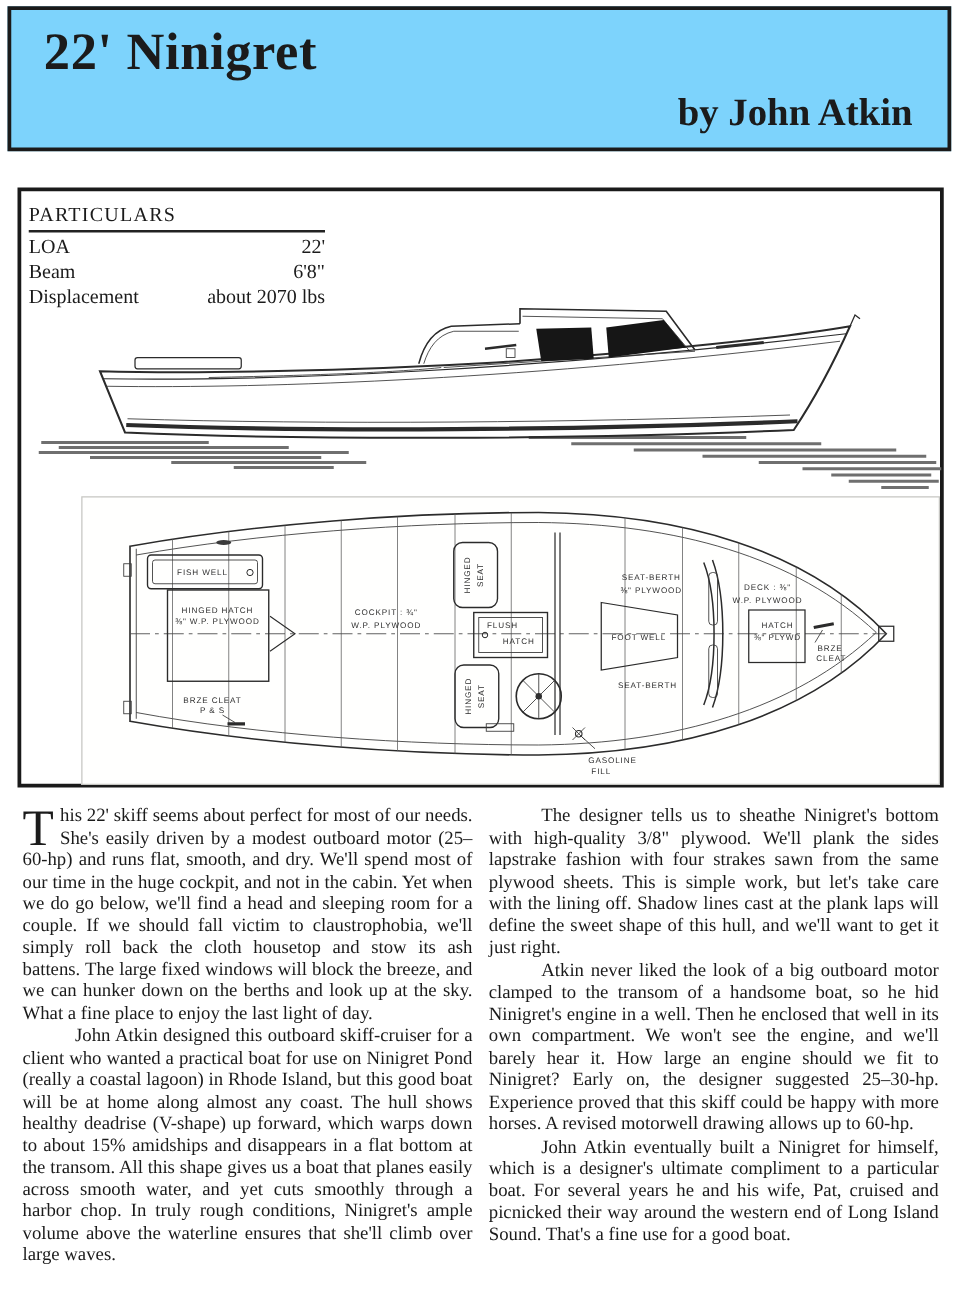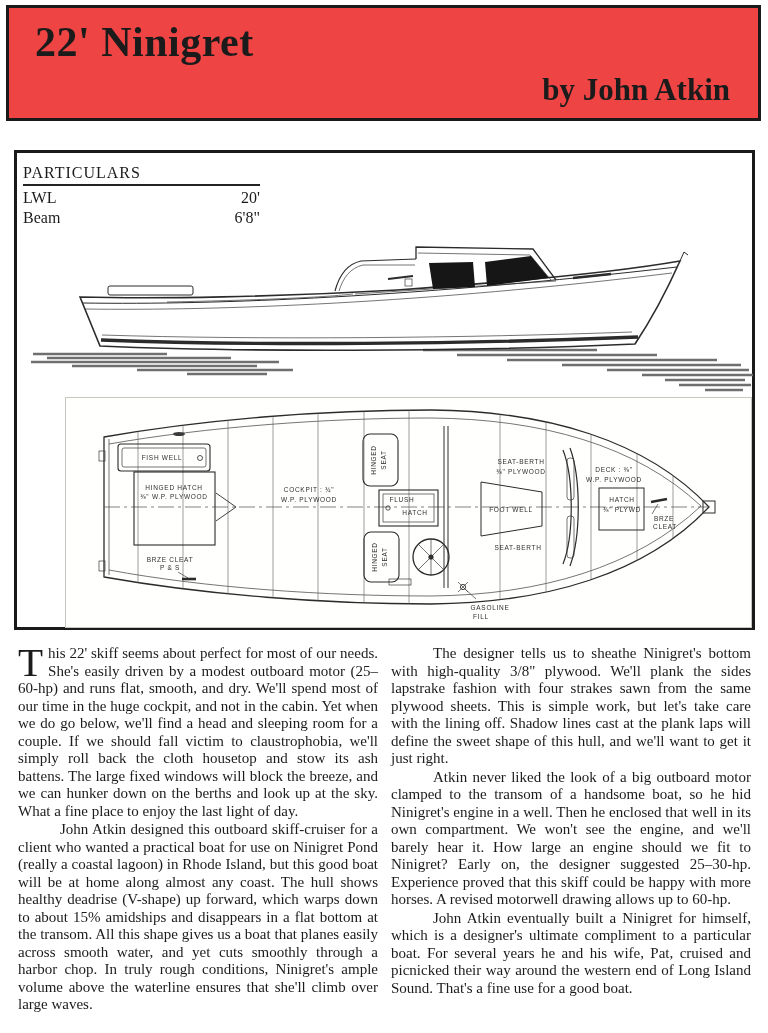--- a/index.html
+++ b/index.html
@@ -4,21 +4,21 @@
 <style>
   * { margin:0; padding:0; box-sizing:border-box; }
   html,body { background:#ffffff; }
   body {
     width:768px; height:1033px; position:relative;
     font-family:"Liberation Serif", serif; color:#1b1b1b;
     overflow:hidden;
   }
   .title-box {
     position:absolute; left:6px; top:5px; width:755px; height:116px;
-    border:3px solid #1a1a1a; background:#ef4444;
+    border:3px solid #1a1a1a; background:#7dd3fc;
   }
   .title-box h1 {
     font-size:42px; font-weight:bold; letter-spacing:0.5px;
     margin:12px 0 0 26px; line-height:44px;
   }
   .title-box .byline {
     position:absolute; right:28px; bottom:10px;
     font-size:31px; font-weight:bold;
   }
   .figure-box {
@@ -65,26 +65,30 @@
 <header class="title-box">
   <h1>22' Ninigret</h1>
   <div class="byline">by John Atkin</div>
 </header>
 
 <section class="figure-box">
 
   <div class="particulars">
     <div class="p-title">PARTICULARS</div>
     <div class="p-row">
-      <span>LWL</span>
-      <span>20'</span>
+      <span>LOA</span>
+      <span>22'</span>
     </div>
     <div class="p-row">
       <span>Beam</span>
       <span>6'8"</span>
+    </div>
+    <div class="p-row">
+      <span>Displacement</span>
+      <span>about 2070 lbs</span>
     </div>
   </div>
 
   <svg class="profile-svg" viewBox="0 0 740 170">
 
     <g>
       <line class="water" x1="16" y1="126" x2="150" y2="126"></line>
       <line class="water" x1="30" y1="130" x2="214" y2="130"></line>
       <line class="water" x1="14" y1="134" x2="262" y2="134"></line>
       <line class="water" x1="55" y1="138" x2="240" y2="138"></line>

